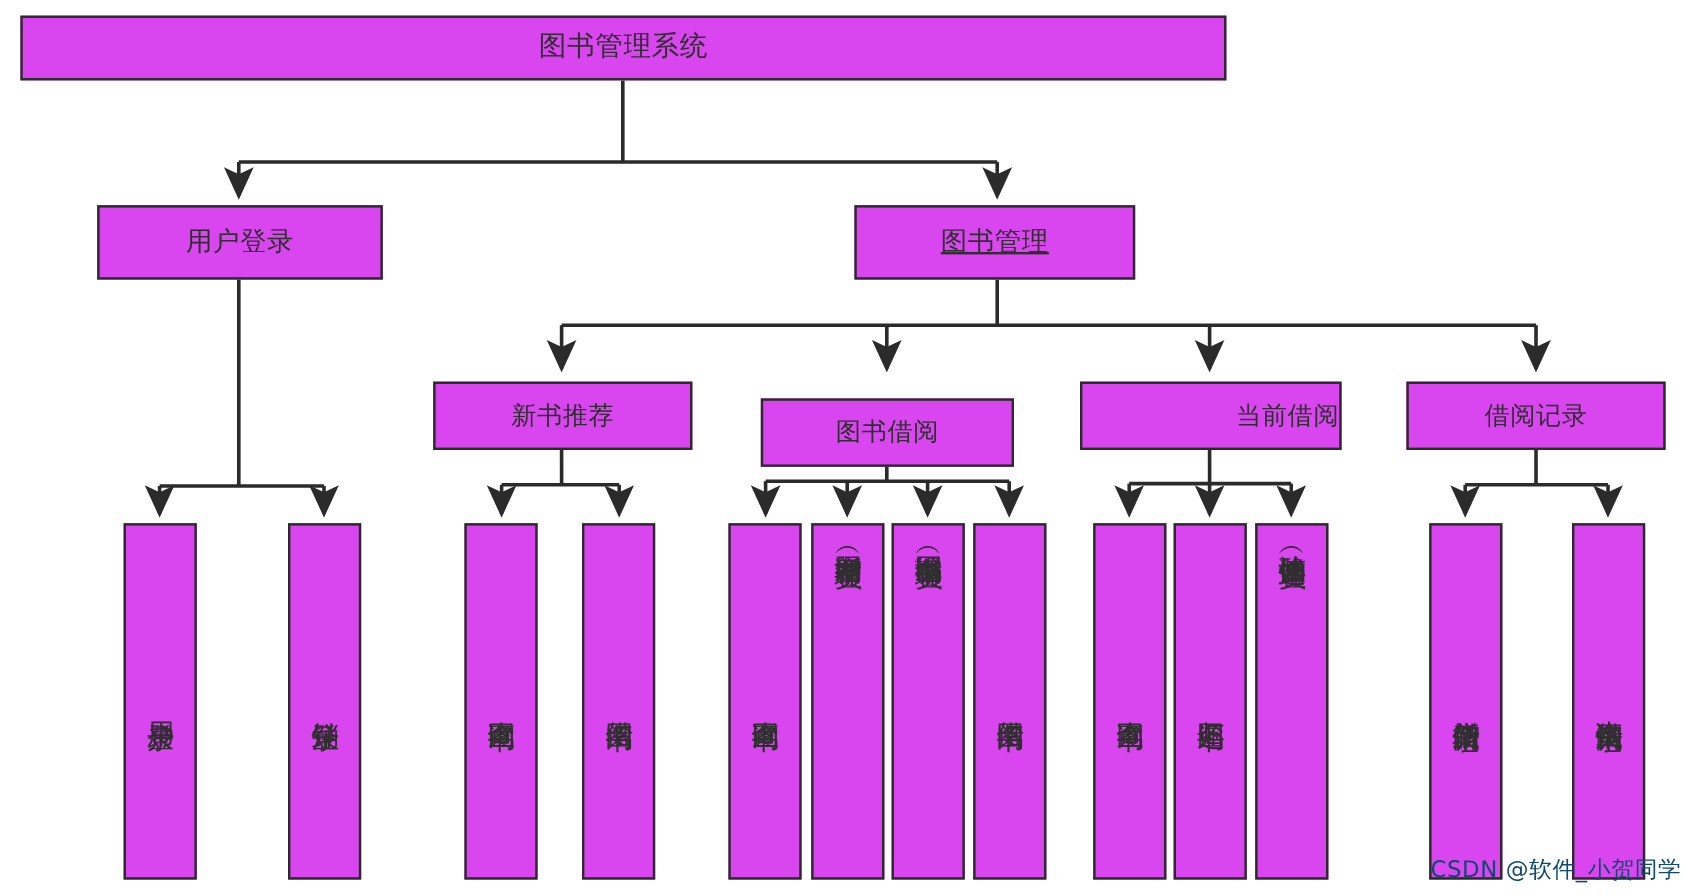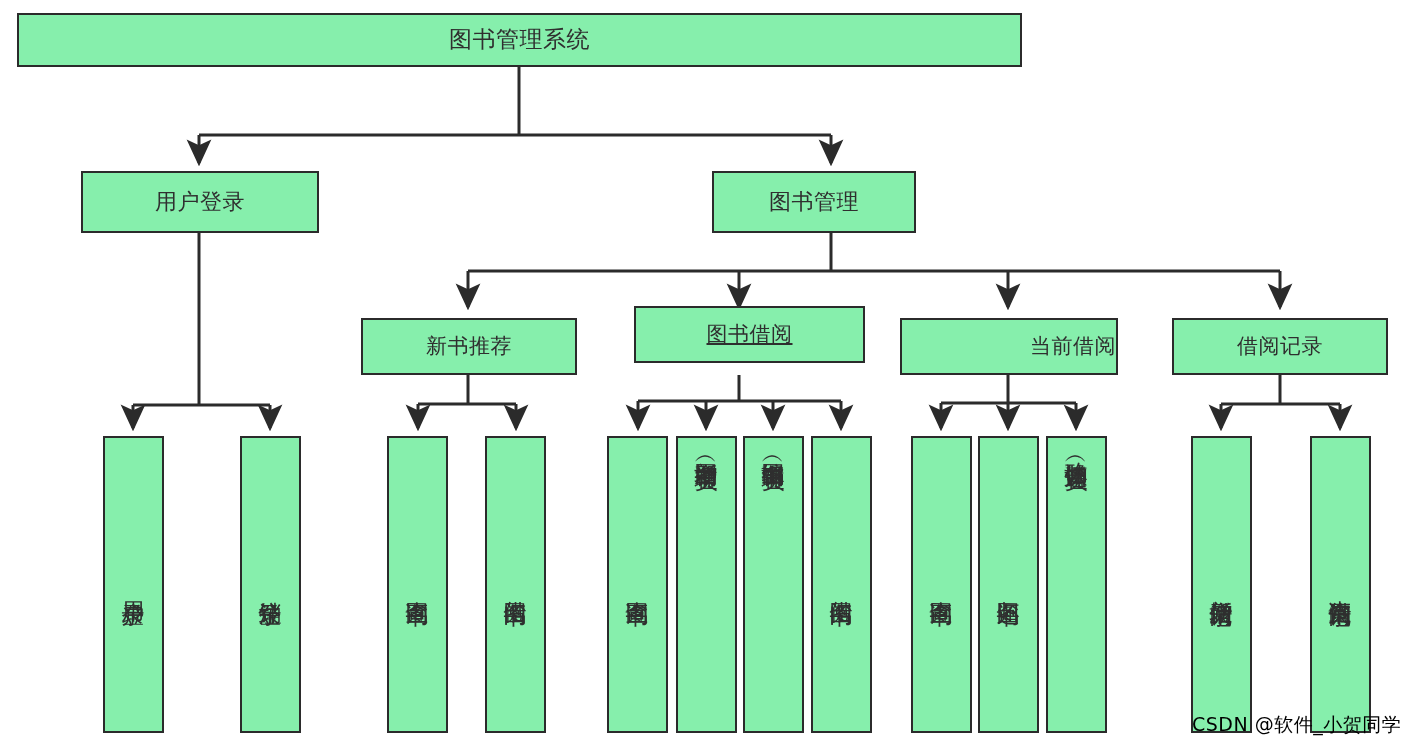--- a/index.html
+++ b/index.html
@@ -22,21 +22,21 @@
     left: 0;
     top: 0;
     width: 1405px;
     height: 747px;
     pointer-events: none;
   }
   .node {
     position: absolute;
     box-sizing: border-box;
     border: 2px solid #2b2b2b;
-    background: #86efac;
+    background: #d946ef;
     display: flex;
     align-items: center;
     justify-content: center;
     color: #2f2f2f;
   }
   .node .lbl {
     display: block;
     text-align: center;
     line-height: 1.18;
     letter-spacing: 0.5px;
@@ -55,21 +55,21 @@
     line-height: 1.22;
     letter-spacing: 1px;
     white-space: nowrap;
   }
   .leaf-align-top {
     align-items: flex-start;
     padding-top: 6px;
   }
   .watermark {
     position: absolute;
-    color: #000000;
+    color: #0c4a6e;
     font-size: 19px;
     white-space: nowrap;
     letter-spacing: 0.5px;
   }
 </style>
 </head>
 <body>
 
 <div id="canvas">
 
@@ -123,28 +123,28 @@
     </g>
   </svg>
 
   <div class="node node-root" style="left:17px; top:13px; width:1005px; height:54px;">
     <span class="lbl">图书管理系统</span>
   </div>
 
   <div class="node node-l2" style="left:81px; top:171px; width:238px; height:62px;">
     <span class="lbl">用户登录</span>
   </div>
-  <div class="node node-l2" style="left:712px; top:171px; width:204px; height:62px;">
+  <div class="node node-l2" style="left:712px; top:171px; width:234px; height:62px;text-decoration:underline;">
     <span class="lbl">图书管理</span>
   </div>
 
   <div class="node node-l3" style="left:361px; top:318px; width:216px; height:57px;">
     <span class="lbl">新书推荐</span>
   </div>
-  <div class="node node-l3" style="left:634px; top:306px; width:231px; height:57px;text-decoration:underline;">
+  <div class="node node-l3" style="left:634px; top:332px; width:211px; height:57px;">
     <span class="lbl">图书借阅</span>
   </div>
   <div class="node node-l3" style="left:900px; top:318px; width:218px; height:57px;justify-content:flex-end;">
     <span class="lbl">当前借阅</span>
   </div>
   <div class="node node-l3" style="left:1172px; top:318px; width:216px; height:57px;align-items:center;">
     <span class="lbl">借阅记录</span>
   </div>
 
   <div class="node node-leaf" style="left:103px; top:436px; width:61px; height:297px;">

